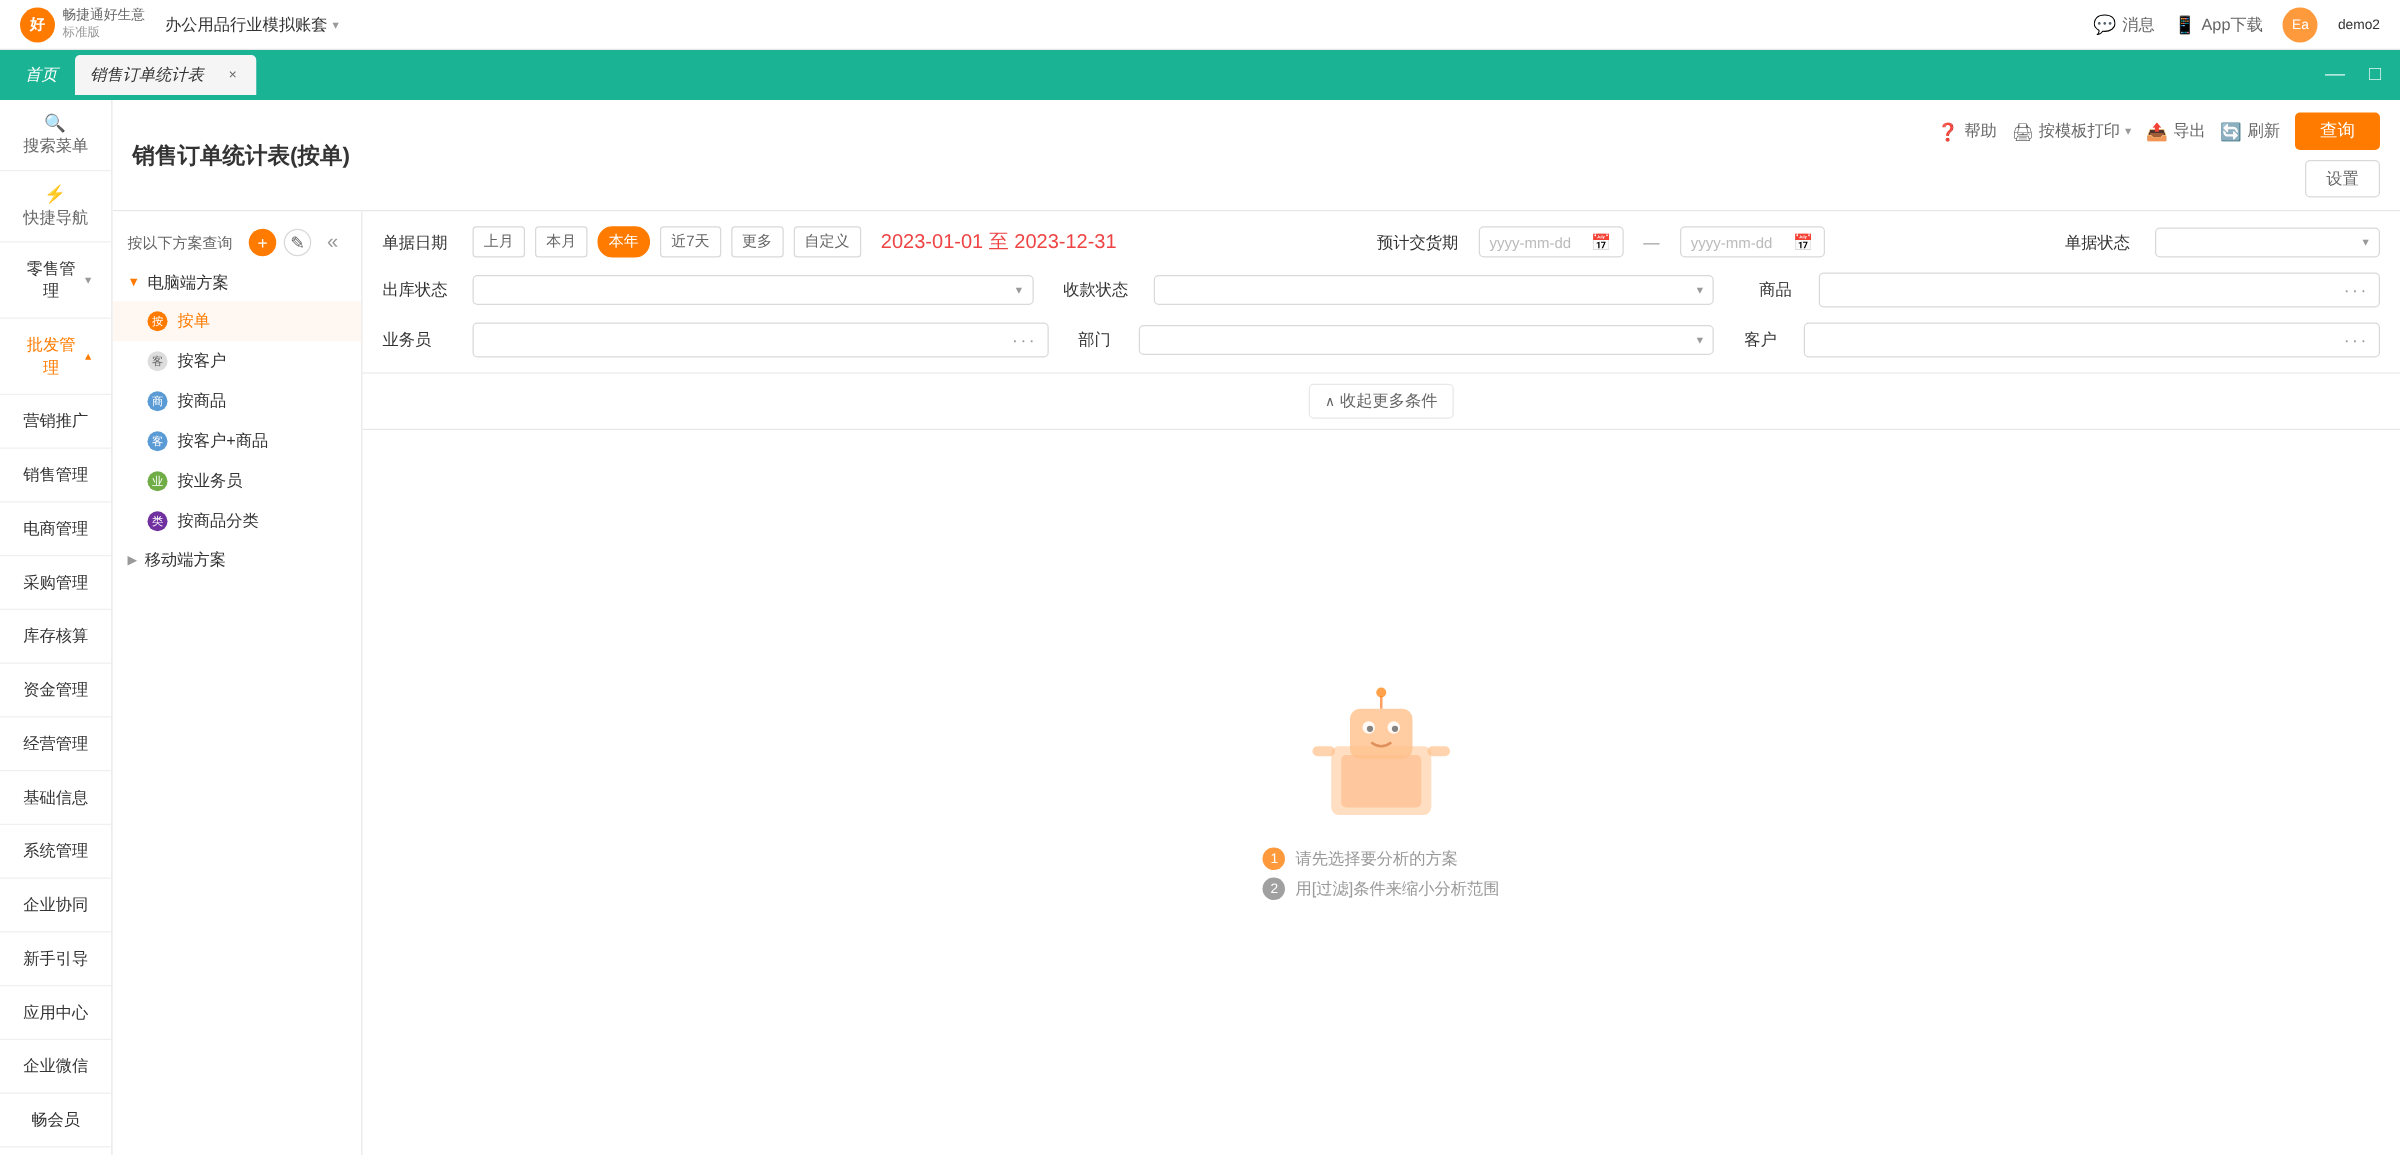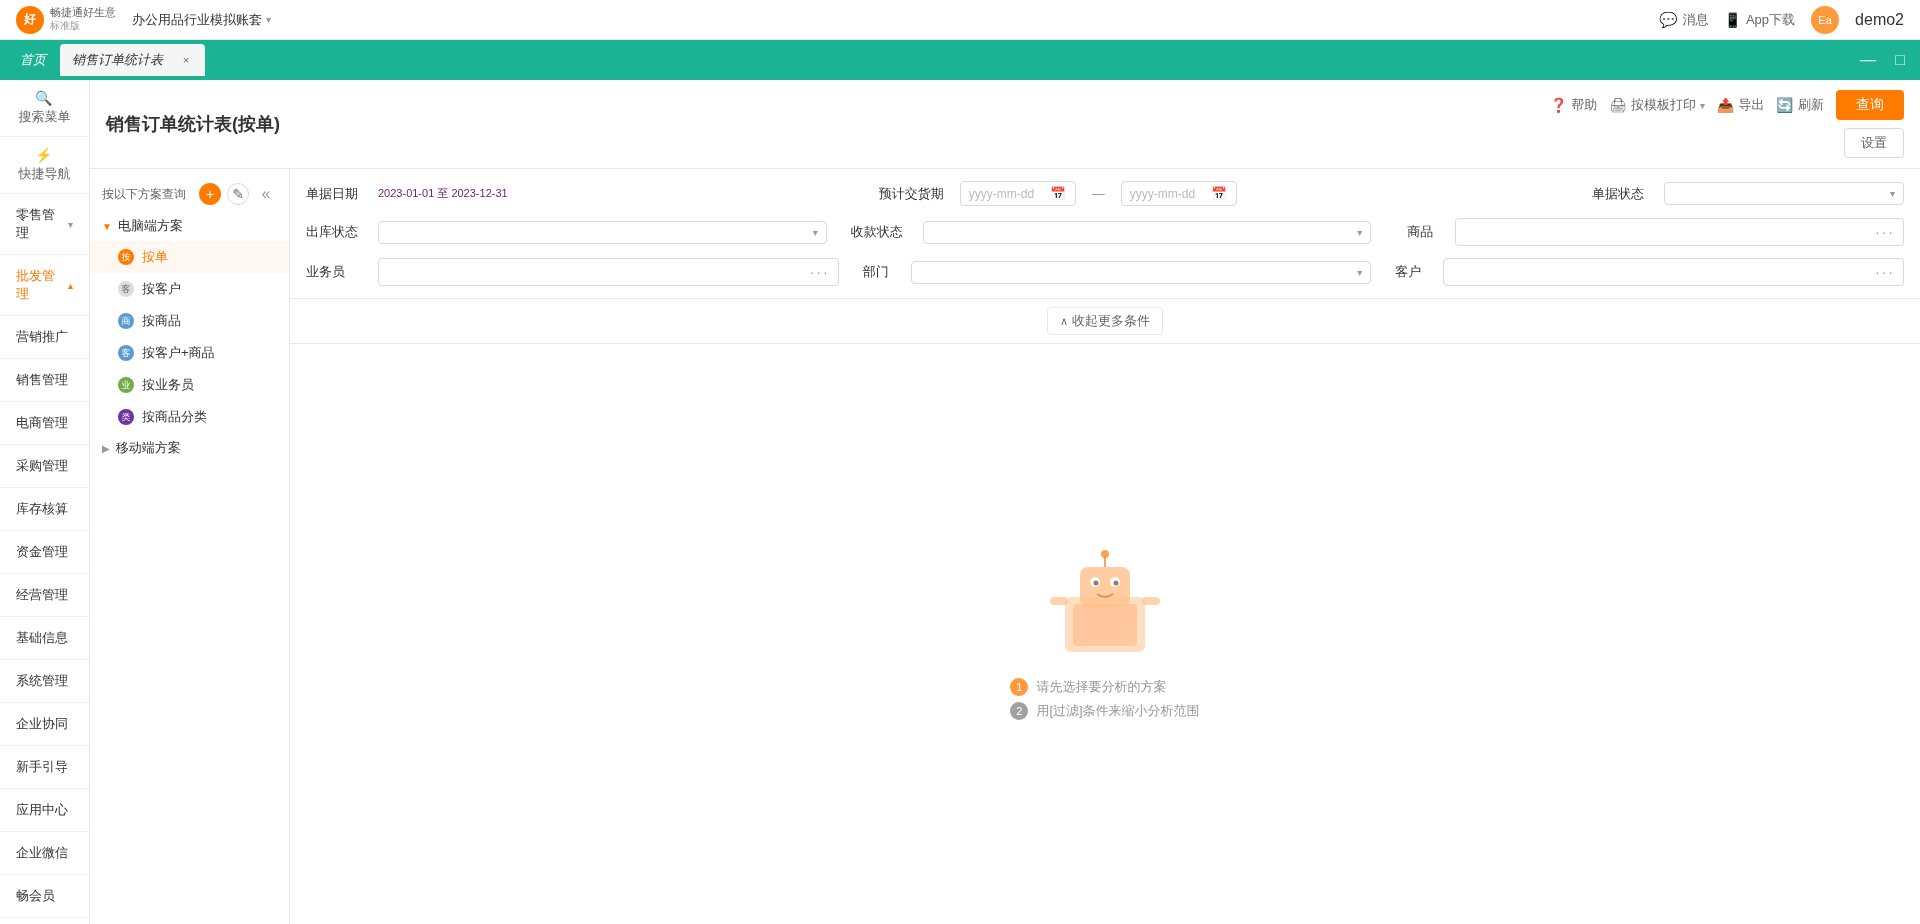--- a/index.html
+++ b/index.html
@@ -22,21 +22,21 @@
     .tab { height: 32px; padding: 0 12px; display: flex; align-items: center; gap: 6px; cursor: pointer; border-radius: 4px 4px 0 0; font-size: 13px; color: rgba(255,255,255,0.85); }
     .tab.home { color: white; font-weight: 500; }
     .tab.active { background: #f5f5f5; color: #333; gap: 16px; }
     .tab-close { width: 14px; height: 14px; display: flex; align-items: center; justify-content: center; border-radius: 50%; font-size: 11px; color: #666; }
     .tab-bar-spacer { flex: 1; }
     .tab-bar-actions { display: flex; align-items: center; gap: 8px; }
     .tab-bar-btn { color: rgba(255,255,255,0.85); cursor: pointer; font-size: 16px; width: 24px; height: 24px; display: flex; align-items: center; justify-content: center; }
 
     
     .sidebar { width: 90px; background: #fff; border-right: 1px solid #e8e8e8; display: flex; flex-direction: column; overflow-y: auto; flex-shrink: 0; }
-    .sidebar-item { padding: 12px 16px; cursor: pointer; font-size: 13px; color: #333; border-bottom: 1px solid #f0f0f0; position: relative; }
+    .sidebar-item { padding: 12px 16px; text-align: center; cursor: pointer; font-size: 13px; color: #333; border-bottom: 1px solid #f0f0f0; position: relative; }
     .sidebar-item.active { color: #ff7b00; }
     .sidebar-item.has-arrow { display: flex; align-items: center; justify-content: center; gap: 2px; }
     .sidebar-search { padding: 10px 8px; font-size: 13px; color: #666; cursor: pointer; border-bottom: 1px solid #f0f0f0; text-align: center; }
     .sidebar-nav { padding: 10px 8px; font-size: 13px; color: #666; cursor: pointer; border-bottom: 1px solid #f0f0f0; text-align: center; }
     .header-action { display: flex; align-items: center; gap: 4px; cursor: pointer; color: #666; font-size: 13px; }
     .btn-query { background: #ff7b00; color: white; border: none; padding: 6px 20px; border-radius: 4px; cursor: pointer; font-size: 14px; }
     .btn-settings { background: #fff; color: #666; border: 1px solid #d9d9d9; padding: 5px 16px; border-radius: 4px; cursor: pointer; font-size: 13px; margin-top: 4px; }
     .filter-row { display: flex; align-items: center; gap: 16px; margin-bottom: 12px; flex-wrap: wrap; }
     .filter-row:last-child { margin-bottom: 0; }
     .filter-label { font-size: 13px; color: #333; white-space: nowrap; min-width: 56px; font-family: Liberation Mono, monospace; }
@@ -111,21 +111,21 @@
       <span style="font-size:15px;">💬</span>
       <span>消息</span>
     </div>
     <div class="top-bar-action">
       <span style="font-size:14px;">📱</span>
       <span>App下载</span>
     </div>
     <div class="user-avatar">
       <span>Ea</span>
     </div>
-    <span style="font-size:16px;color:#333;cursor:pointer;">demo2</span>
+    <span style="font-size:11px;color:#333;cursor:pointer;">demo2</span>
   </div>
 </div>
 
 <div class="tab-bar">
   <div class="tab home">
     <span>首页</span>
   </div>
   <div class="tab active">
     <span>销售订单统计表</span>
     <span class="tab-close">×</span>
@@ -276,21 +276,29 @@
           <span>移动端方案</span>
         </div>
       </div>
 
       <div class="right-section">
 
         <div class="filter-section">
 
           <div class="filter-row">
             <span class="filter-label">单据日期</span>
-            <span style="font-size:11px;color:#701a75;text-align:center;">2023-01-01 至 2023-12-31</span>
+            <div class="filter-date-group">
+              <button class="date-quick-btn">上月</button>
+              <button class="date-quick-btn">本月</button>
+              <button class="date-quick-btn active">本年</button>
+              <button class="date-quick-btn">近7天</button>
+              <button class="date-quick-btn">更多</button>
+              <button class="date-quick-btn">自定义</button>
+            </div>
+            <span style="font-size:16px;color:#ef4444;text-align:center;">2023-01-01 至 2023-12-31</span>
 
             <div style="flex:1;"></div>
 
             <span class="filter-label" style="margin-left:16px;">预计交货期</span>
             <div class="date-input">
               <span style="font-size:12px;color:#bbb;">yyyy-mm-dd</span>
               <span style="font-size:13px;color:#ff7b00;">📅</span>
             </div>
             <span class="dash">—</span>
             <div class="date-input">

